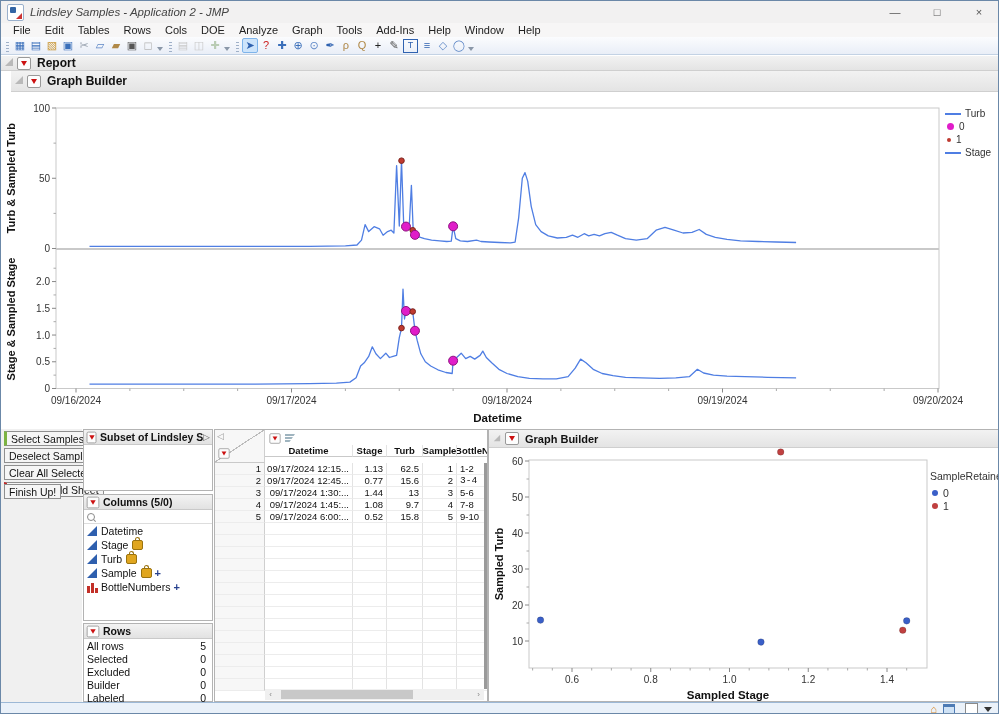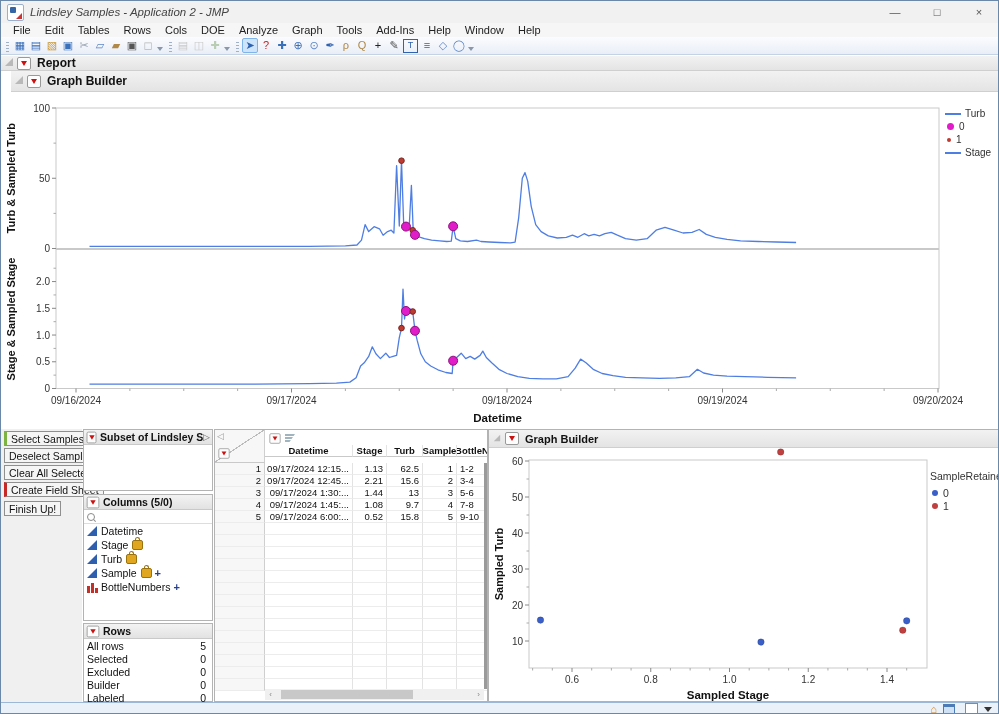--- a/index.html
+++ b/index.html
@@ -242,21 +242,21 @@
         <span class="leg-line"></span>
         <span>Stage</span>
       </div>
     </div>
 
   <div class="abs btn-col" id="btn-col">
       <div class="side-btn" style="top: 2px; border-left: 3px solid rgb(124, 179, 66);">Select Samples</div>
       <div class="side-btn" style="top: 19px;">Deselect Samples</div>
       <div class="side-btn" style="top: 36px;">Clear All Selected</div>
       <div class="side-btn" style="top: 53px; border-left: 3px solid rgb(198, 40, 40);">Create Field Sheet</div>
-      <div class="side-btn" style="top: 72px;">Finish Up!</div>
+      <div class="side-btn" style="top: 55px;">Finish Up!</div>
     </div>
 
   <div class="abs panel" style="left:82px;top:428px;width:130px;height:62px;">
     <div class="phead">
       <span class="rtri"></span>
       <span class="ptitle">Subset of Lindsley Sampl...</span>
       <span class="chev">▷</span>
     </div>
   </div>
 
@@ -350,24 +350,24 @@
         <div class="dt-cell rn num" style="width: 50px;">1</div>
         <div class="dt-cell num" style="width: 88px;">09/17/2024 12:15...</div>
         <div class="dt-cell num" style="width: 34px;">1.13</div>
         <div class="dt-cell num" style="width: 36px;">62.5</div>
         <div class="dt-cell num" style="width: 34px;">1</div>
         <div class="dt-cell " style="width: 31px;">1-2</div>
       </div>
       <div class="dt-row" style="left: 0px; top: 45px;">
         <div class="dt-cell rn num" style="width: 50px;">2</div>
         <div class="dt-cell num" style="width: 88px;">09/17/2024 12:45...</div>
-        <div class="dt-cell num" style="width: 34px;">2.21</div>
+        <div class="dt-cell num" style="width: 34px;">0.77</div>
         <div class="dt-cell num" style="width: 36px;">15.6</div>
         <div class="dt-cell num" style="width: 34px;">2</div>
-        <div class="dt-cell " style="width: 31px;">3-4</div>
+        <div class="dt-cell " style="width: 31px; font-family: Liberation Mono, monospace;">3-4</div>
       </div>
       <div class="dt-row" style="left: 0px; top: 57px;">
         <div class="dt-cell rn num" style="width: 50px;">3</div>
         <div class="dt-cell num" style="width: 88px;">09/17/2024 1:30:...</div>
         <div class="dt-cell num" style="width: 34px;">1.44</div>
         <div class="dt-cell num" style="width: 36px;">13</div>
         <div class="dt-cell num" style="width: 34px;">3</div>
         <div class="dt-cell " style="width: 31px;">5-6</div>
       </div>
       <div class="dt-row" style="left: 0px; top: 69px;">

